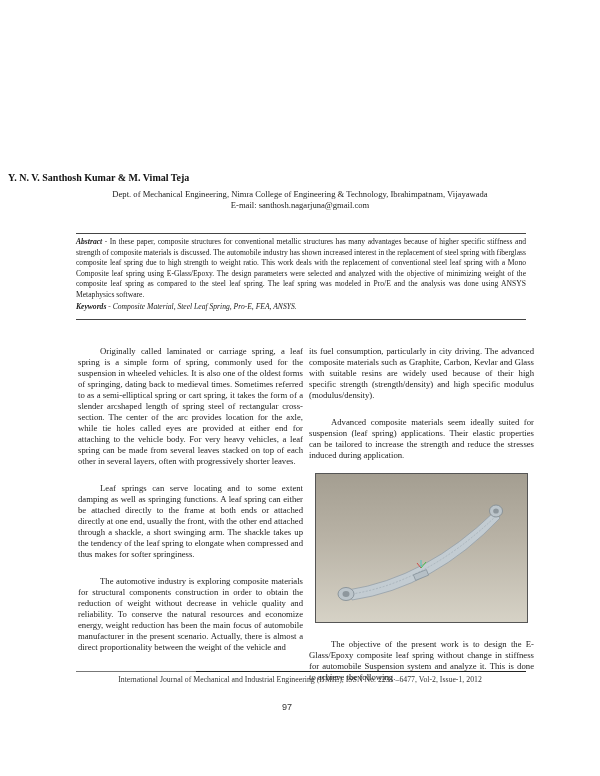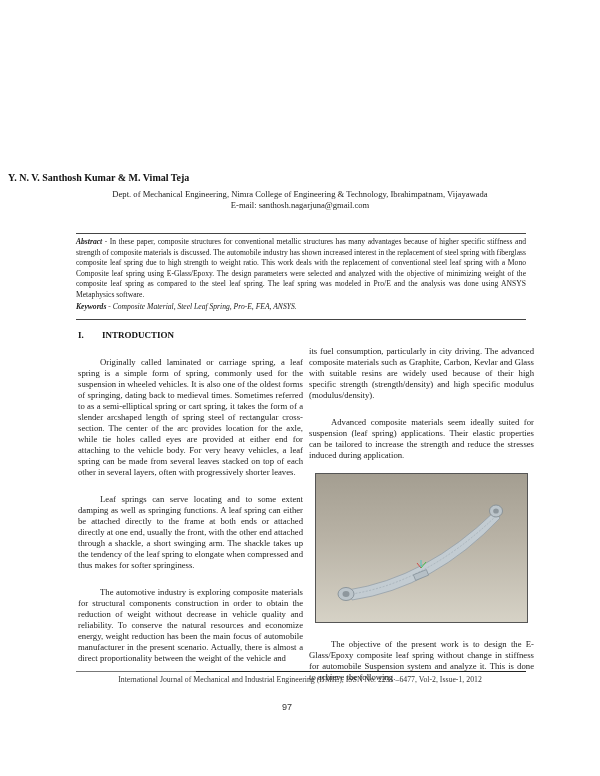--- a/index.html
+++ b/index.html
@@ -57,21 +57,20 @@
     <div>Dept. of Mechanical Engineering, Nimra College of Engineering &amp; Technology, Ibrahimpatnam, Vijayawada</div>
     <div>E-mail: santhosh.nagarjuna@gmail.com</div>
   </div>
 
   <div class="rule top"></div>
   <div class="abstract"><span class="lbl">Abstract -</span><span> In these paper, composite structures for conventional metallic structures has many advantages because of higher specific stiffness and strength of composite materials is discussed. The automobile industry has shown increased interest in the replacement of steel spring with fiberglass composite leaf spring due to high strength to weight ratio. This work deals with the replacement of conventional steel leaf spring with a Mono Composite leaf spring using E-Glass/Epoxy. The design parameters were selected and analyzed with the objective of minimizing weight of the composite leaf spring as compared to the steel leaf spring. The leaf spring was modeled in Pro/E and the analysis was done using ANSYS Metaphysics software.</span></div>
   <div class="keywords"><span class="lbl">Keywords -</span><span> Composite Material, Steel Leaf Spring, Pro-E, FEA, ANSYS.</span></div>
   <div class="rule bottom"></div>
 
   <div class="col left">
-    <div class="sec-head"><span class="num">I.</span><span>INTRODUCTION</span></div>
     <p>Originally called laminated or carriage spring, a leaf spring is a simple form of spring, commonly used for the suspension in wheeled vehicles. It is also one of the oldest forms of springing, dating back to medieval times. Sometimes referred to as a semi-elliptical spring or cart spring, it takes the form of a slender arcshaped length of spring steel of rectangular cross-section. The center of the arc provides location for the axle, while tie holes called eyes are provided at either end for attaching to the vehicle body. For very heavy vehicles, a leaf spring can be made from several leaves stacked on top of each other in several layers, often with progressively shorter leaves.</p>
     <p>Leaf springs can serve locating and to some extent damping as well as springing functions. A leaf spring can either be attached directly to the frame at both ends or attached directly at one end, usually the front, with the other end attached through a shackle, a short swinging arm. The shackle takes up the tendency of the leaf spring to elongate when compressed and thus makes for softer springiness.</p>
     <p>The automotive industry is exploring composite materials for structural components construction in order to obtain the reduction of weight without decrease in vehicle quality and reliability. To conserve the natural resources and economize energy, weight reduction has been the main focus of automobile manufacturer in the present scenario. Actually, there is almost a direct proportionality  between the weight of the vehicle and</p>
   </div>
 
   <div class="col right">
     <p class="cont">its fuel consumption, particularly in city driving. The advanced composite materials such as Graphite, Carbon, Kevlar and Glass with suitable resins are widely used because of their high specific strength (strength/density) and high specific modulus (modulus/density).</p>
     <p>Advanced composite materials seem ideally suited for suspension (leaf spring) applications. Their elastic properties can be tailored to increase the strength and reduce the stresses induced during application.</p>
 
     <div class="figure">

